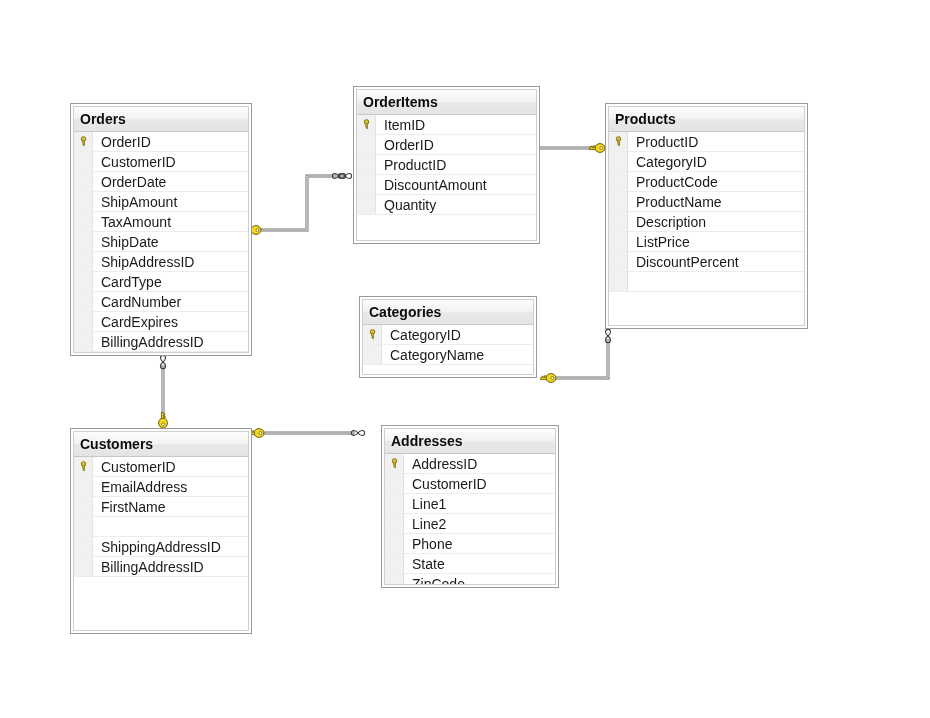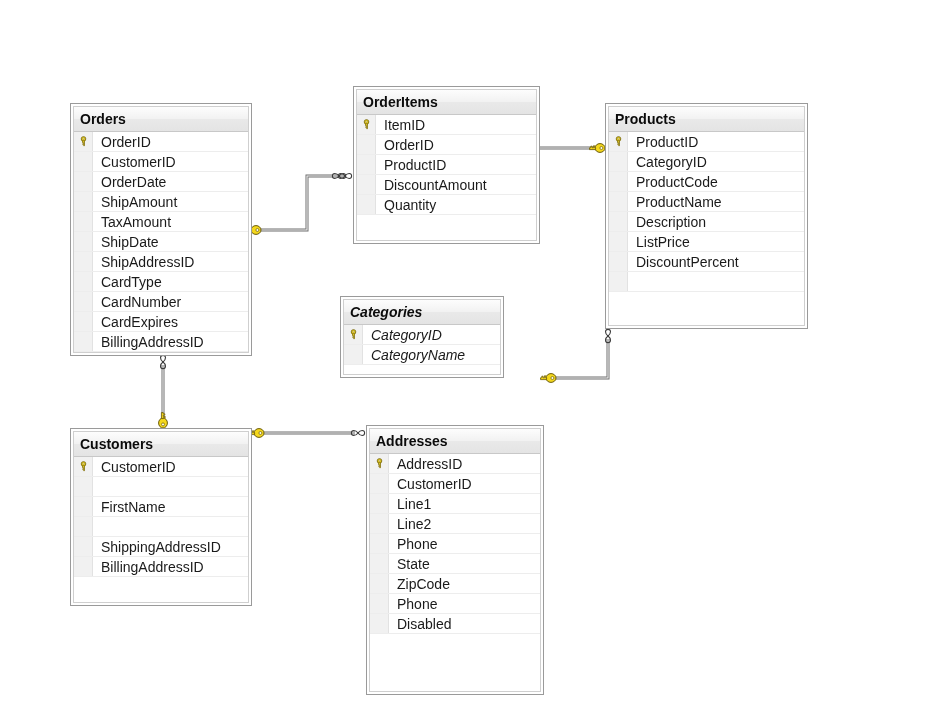--- a/index.html
+++ b/index.html
@@ -303,21 +303,21 @@
               <div class="gutter"></div>
               <div class="field-name">DiscountPercent</div>
             </div>
             <div class="field-row">
               <div class="gutter"></div>
             </div>
             <div class="filler"></div>
           </div>
         </div>
       </div>
-      <div class="table-box" style="left: 340px; top: 296px; width: 164px; height: 82px; font-style: italic;">
+      <div class="table-box" style="left: 359px; top: 296px; width: 178px; height: 82px;">
         <div class="table-inner">
           <div class="table-header">
             <span class="table-title">Categories</span>
           </div>
           <div class="rows">
             <div class="field-row">
               <div class="gutter">
                 <svg class="key-ico" viewBox="0 0 12 12" aria-hidden="true">
                   <ellipse cx="6" cy="3.2" rx="2.5" ry="2.5" fill="#f5d81c" stroke="#7a6a10" stroke-width="1"></ellipse>
                   <circle cx="6" cy="3.1" r="0.9" fill="#fffce6" stroke="#7a6a10" stroke-width="0.5"></circle>
@@ -327,59 +327,60 @@
               <div class="field-name">CategoryID</div>
             </div>
             <div class="field-row">
               <div class="gutter"></div>
               <div class="field-name">CategoryName</div>
             </div>
             <div class="filler"></div>
           </div>
         </div>
       </div>
-      <div class="table-box" style="left: 70px; top: 428px; width: 182px; height: 178px;">
+      <div class="table-box" style="left: 70px; top: 428px; width: 182px; height: 206px;">
         <div class="table-inner">
           <div class="table-header">
             <span class="table-title">Customers</span>
           </div>
           <div class="rows">
             <div class="field-row">
               <div class="gutter">
                 <svg class="key-ico" viewBox="0 0 12 12" aria-hidden="true">
                   <ellipse cx="6" cy="3.2" rx="2.5" ry="2.5" fill="#f5d81c" stroke="#7a6a10" stroke-width="1"></ellipse>
                   <circle cx="6" cy="3.1" r="0.9" fill="#fffce6" stroke="#7a6a10" stroke-width="0.5"></circle>
                   <path d="M4.9 5.2 L7.1 5.2 L7.1 10.6 L6.2 10.6 L6.2 9.4 L5.2 9.4 L5.2 8.4 L6.2 8.4 L6.2 7.3 L4.9 7.3 Z" fill="#f5d81c" stroke="#7a6a10" stroke-width="0.8" stroke-linejoin="round"></path>
                 </svg>
               </div>
               <div class="field-name">CustomerID</div>
             </div>
             <div class="field-row">
               <div class="gutter"></div>
+              <div class="field-name">EmailAddress</div>
             </div>
             <div class="field-row">
               <div class="gutter"></div>
               <div class="field-name">FirstName</div>
             </div>
             <div class="field-row">
               <div class="gutter"></div>
             </div>
             <div class="field-row">
               <div class="gutter"></div>
               <div class="field-name">ShippingAddressID</div>
             </div>
             <div class="field-row">
               <div class="gutter"></div>
               <div class="field-name">BillingAddressID</div>
             </div>
             <div class="filler"></div>
           </div>
         </div>
       </div>
-      <div class="table-box" style="left: 366px; top: 425px; width: 178px; height: 270px;">
+      <div class="table-box" style="left: 381px; top: 425px; width: 178px; height: 163px;">
         <div class="table-inner">
           <div class="table-header">
             <span class="table-title">Addresses</span>
           </div>
           <div class="rows">
             <div class="field-row">
               <div class="gutter">
                 <svg class="key-ico" viewBox="0 0 12 12" aria-hidden="true">
                   <ellipse cx="6" cy="3.2" rx="2.5" ry="2.5" fill="#f5d81c" stroke="#7a6a10" stroke-width="1"></ellipse>
                   <circle cx="6" cy="3.1" r="0.9" fill="#fffce6" stroke="#7a6a10" stroke-width="0.5"></circle>

